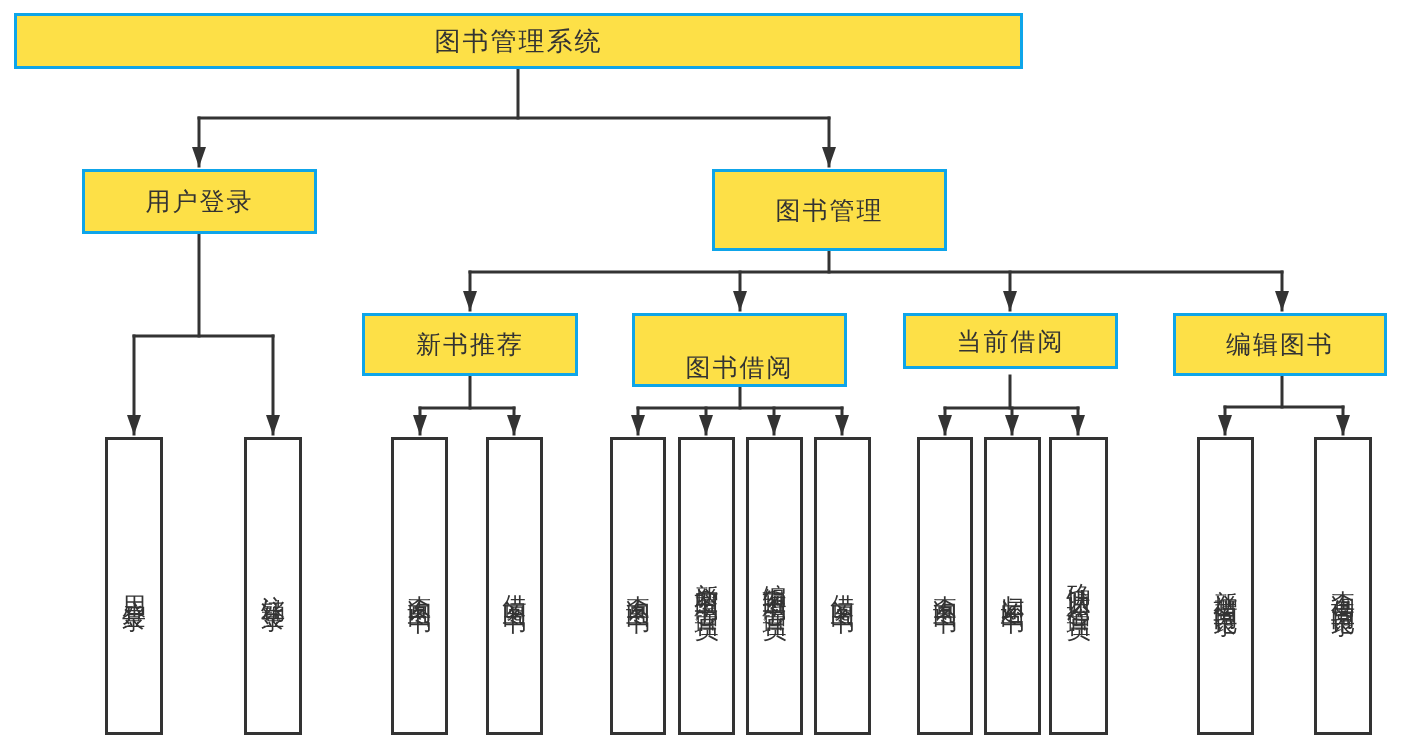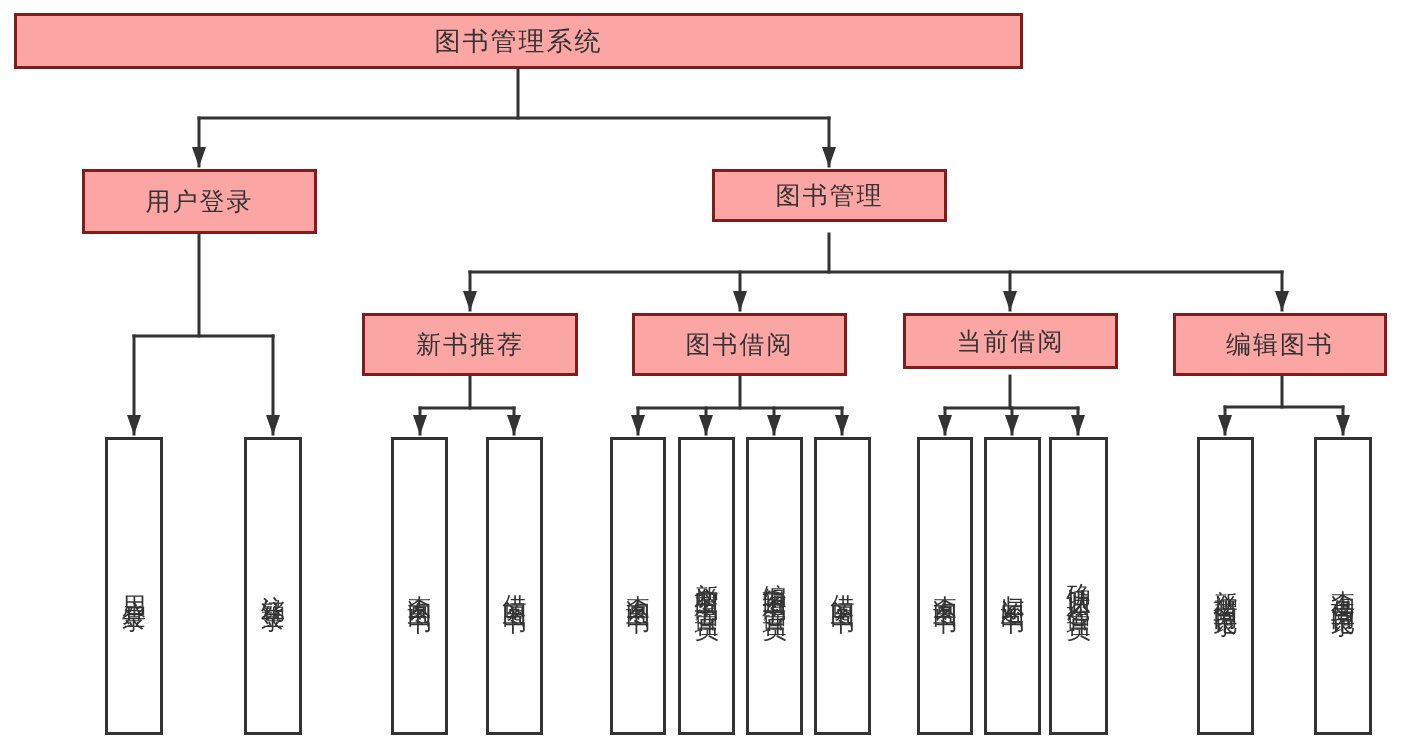--- a/index.html
+++ b/index.html
@@ -19,22 +19,22 @@
   #connectors {
     position: absolute;
     left: 0;
     top: 0;
     width: 1405px;
     height: 747px;
   }
   .hnode {
     position: absolute;
     box-sizing: border-box;
-    border: 3px solid #7f1d1d;
-    background: #fca5a5;
+    border: 3px solid #0ea5e9;
+    background: #fde047;
     display: flex;
     align-items: center;
     justify-content: center;
     z-index: 2;
   }
   .hnode .hlabel {
     font-size: 25px;
     letter-spacing: 2px;
     color: #333333;
     white-space: nowrap;
@@ -143,28 +143,28 @@
     </g>
   </svg>
 
   <div class="hnode root" style="left:14px; top:13px; width:1009px; height:56px;">
     <span class="hlabel">图书管理系统</span>
   </div>
 
   <div class="hnode" style="left:82px; top:169px; width:235px; height:65px;">
     <span class="hlabel">用户登录</span>
   </div>
-  <div class="hnode" style="left:712px; top:169px; width:235px; height:53px;font-family:Liberation Mono, monospace;">
+  <div class="hnode" style="left:712px; top:169px; width:235px; height:82px;font-family:Liberation Mono, monospace;">
     <span class="hlabel">图书管理</span>
   </div>
 
   <div class="hnode" style="left:362px; top:313px; width:216px; height:63px;">
     <span class="hlabel">新书推荐</span>
   </div>
-  <div class="hnode" style="left:632px; top:313px; width:215px; height:63px;">
+  <div class="hnode" style="left:632px; top:313px; width:215px; height:74px;align-items:flex-end;">
     <span class="hlabel">图书借阅</span>
   </div>
   <div class="hnode" style="left:903px; top:313px; width:215px; height:56px;">
     <span class="hlabel">当前借阅</span>
   </div>
   <div class="hnode" style="left:1173px; top:313px; width:214px; height:63px;">
     <span class="hlabel">编辑图书</span>
   </div>
 
   <div class="vnode" style="left:105px; width:58px;">

